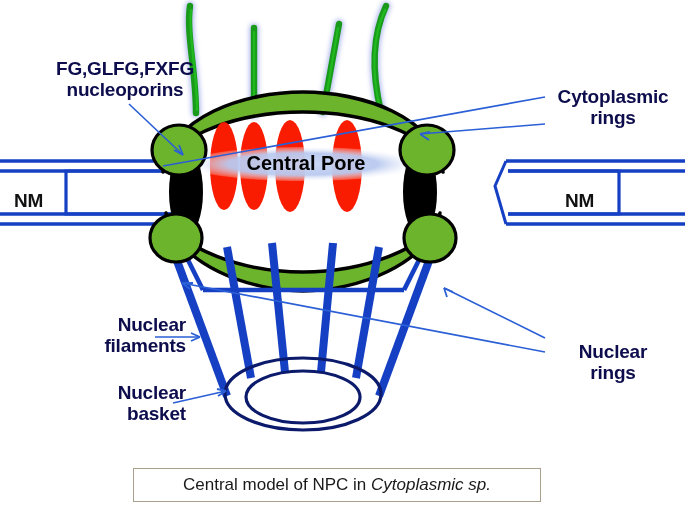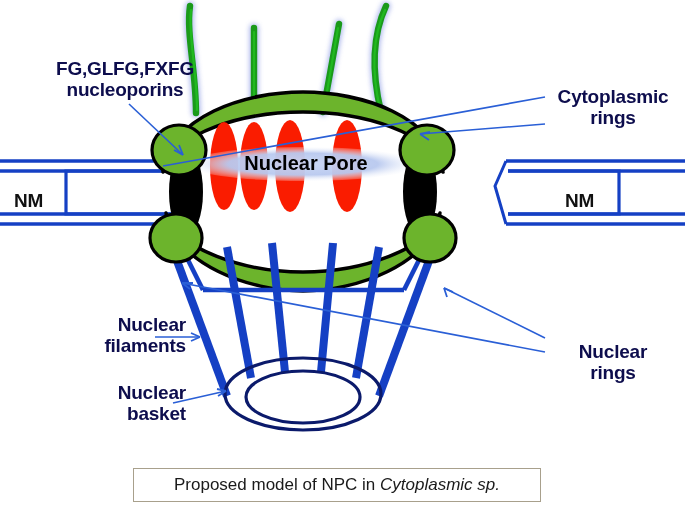--- a/index.html
+++ b/index.html
@@ -169,19 +169,19 @@
   <div class="lbl" id="lbl-cyto">Cytoplasmic
 rings</div>
   <div class="lbl" id="lbl-nucrings">Nuclear
 rings</div>
   <div class="lbl" id="lbl-nucfil">Nuclear
 filaments</div>
   <div class="lbl" id="lbl-nucbask">Nuclear
 basket</div>
   <div class="lbl" id="lbl-nm-left">NM</div>
   <div class="lbl" id="lbl-nm-right">NM</div>
-  <div id="lbl-pore">Nuclear Pore</div>
+  <div id="lbl-pore">Central Pore</div>
 
   <div id="caption-box">
-    <span class="cap"><span>Proposed model of NPC in </span><i>Cytoplasmic sp.</i></span>
+    <span class="cap"><span>Central model of NPC in </span><i>Cytoplasmic sp.</i></span>
   </div>
 
 </div>
 
 </body></html>

